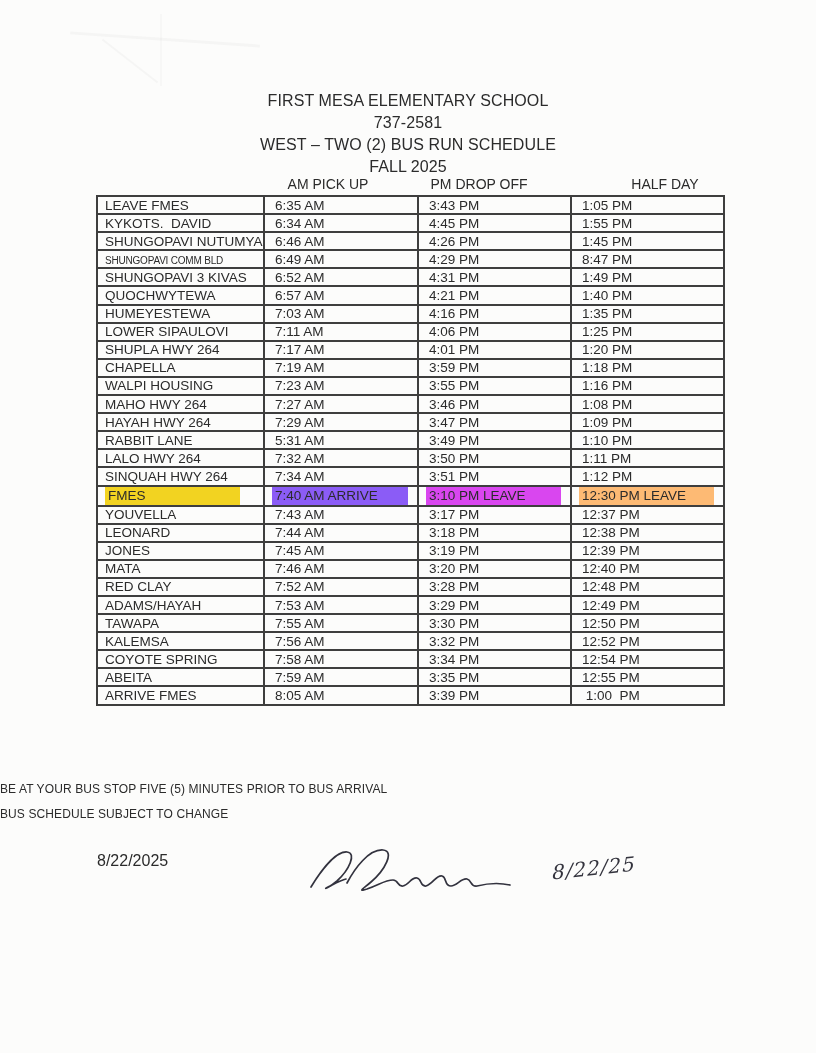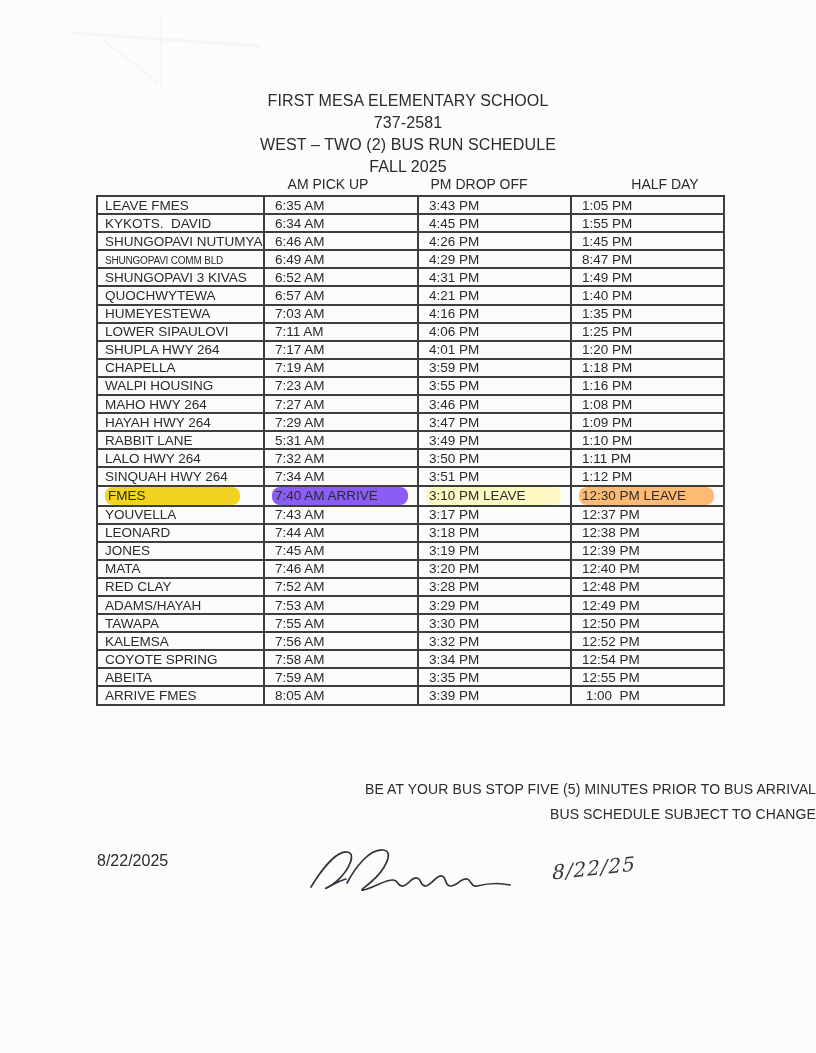--- a/index.html
+++ b/index.html
@@ -30,27 +30,27 @@
 
   table { border-collapse:collapse; width:627px; table-layout:fixed; }
   td {
     border:2px solid #3e3e3e; height:18.1px; vertical-align:middle;
     padding:0 2px 0 7px; font-size:13.5px; white-space:pre; overflow:hidden;
   }
   td.time { padding-left:10px; }
   td .cell-text { display:inline-block; }
   tr.small-name td.name .cell-text { font-size:10px; letter-spacing:-0.2px; }
 
-  tr.hl td .cell-text { padding:1px 3px 2px 3px;border-radius:8px; }
+  tr.hl td .cell-text { padding:1px 3px 2px 3px; }
   tr.hl td.name .cell-text { width:135px; }
   tr.hl td.time .cell-text { width:calc(100% - 4px); margin-left:-3px; }
 
   .notice {
     position:absolute; top:777px; left:0; width:100%;
-    text-align:right; font-size:14px; line-height:25px; letter-spacing:0.1px;
+    text-align:left; font-size:12px; line-height:25px; letter-spacing:0.1px;
   }
   .print-date { position:absolute; left:97px; top:821px; font-size:16px;margin-top:31px; }
 
   .signature-wrap { position:absolute; left:305px; top:843px; width:215px; height:58px; }
   .signature-wrap svg { width:100%; height:100%; }
   .hand-date {
     position:absolute; left:552px; top:856px; font-size:20px; color:#33333d;
     font-family:"DejaVu Serif", serif; font-style:italic;
     transform:rotate(-6deg) skewX(-6deg); letter-spacing:1px;
   }
@@ -177,21 +177,21 @@
           </tr>
           <tr>
             <td class="name"><span class="cell-text">SINQUAH HWY 264</span></td>
             <td class="time"><span class="cell-text">7:34 AM</span></td>
             <td class="time"><span class="cell-text">3:51 PM</span></td>
             <td class="time"><span class="cell-text">1:12 PM</span></td>
           </tr>
           <tr class="hl">
             <td class="name"><span class="cell-text" style="background: rgb(242, 211, 33);">FMES</span></td>
             <td class="time"><span class="cell-text" style="background: #8b5cf6;">7:40 AM ARRIVE</span></td>
-            <td class="time"><span class="cell-text" style="background: #fef9c3;">3:10 PM LEAVE</span></td>
+            <td class="time"><span class="cell-text" style="background: #d946ef;">3:10 PM LEAVE</span></td>
             <td class="time"><span class="cell-text" style="background: #fdba74;">12:30 PM LEAVE</span></td>
           </tr>
           <tr>
             <td class="name"><span class="cell-text">YOUVELLA</span></td>
             <td class="time"><span class="cell-text">7:43 AM</span></td>
             <td class="time"><span class="cell-text">3:17 PM</span></td>
             <td class="time"><span class="cell-text">12:37 PM</span></td>
           </tr>
           <tr>
             <td class="name"><span class="cell-text">LEONARD</span></td>

